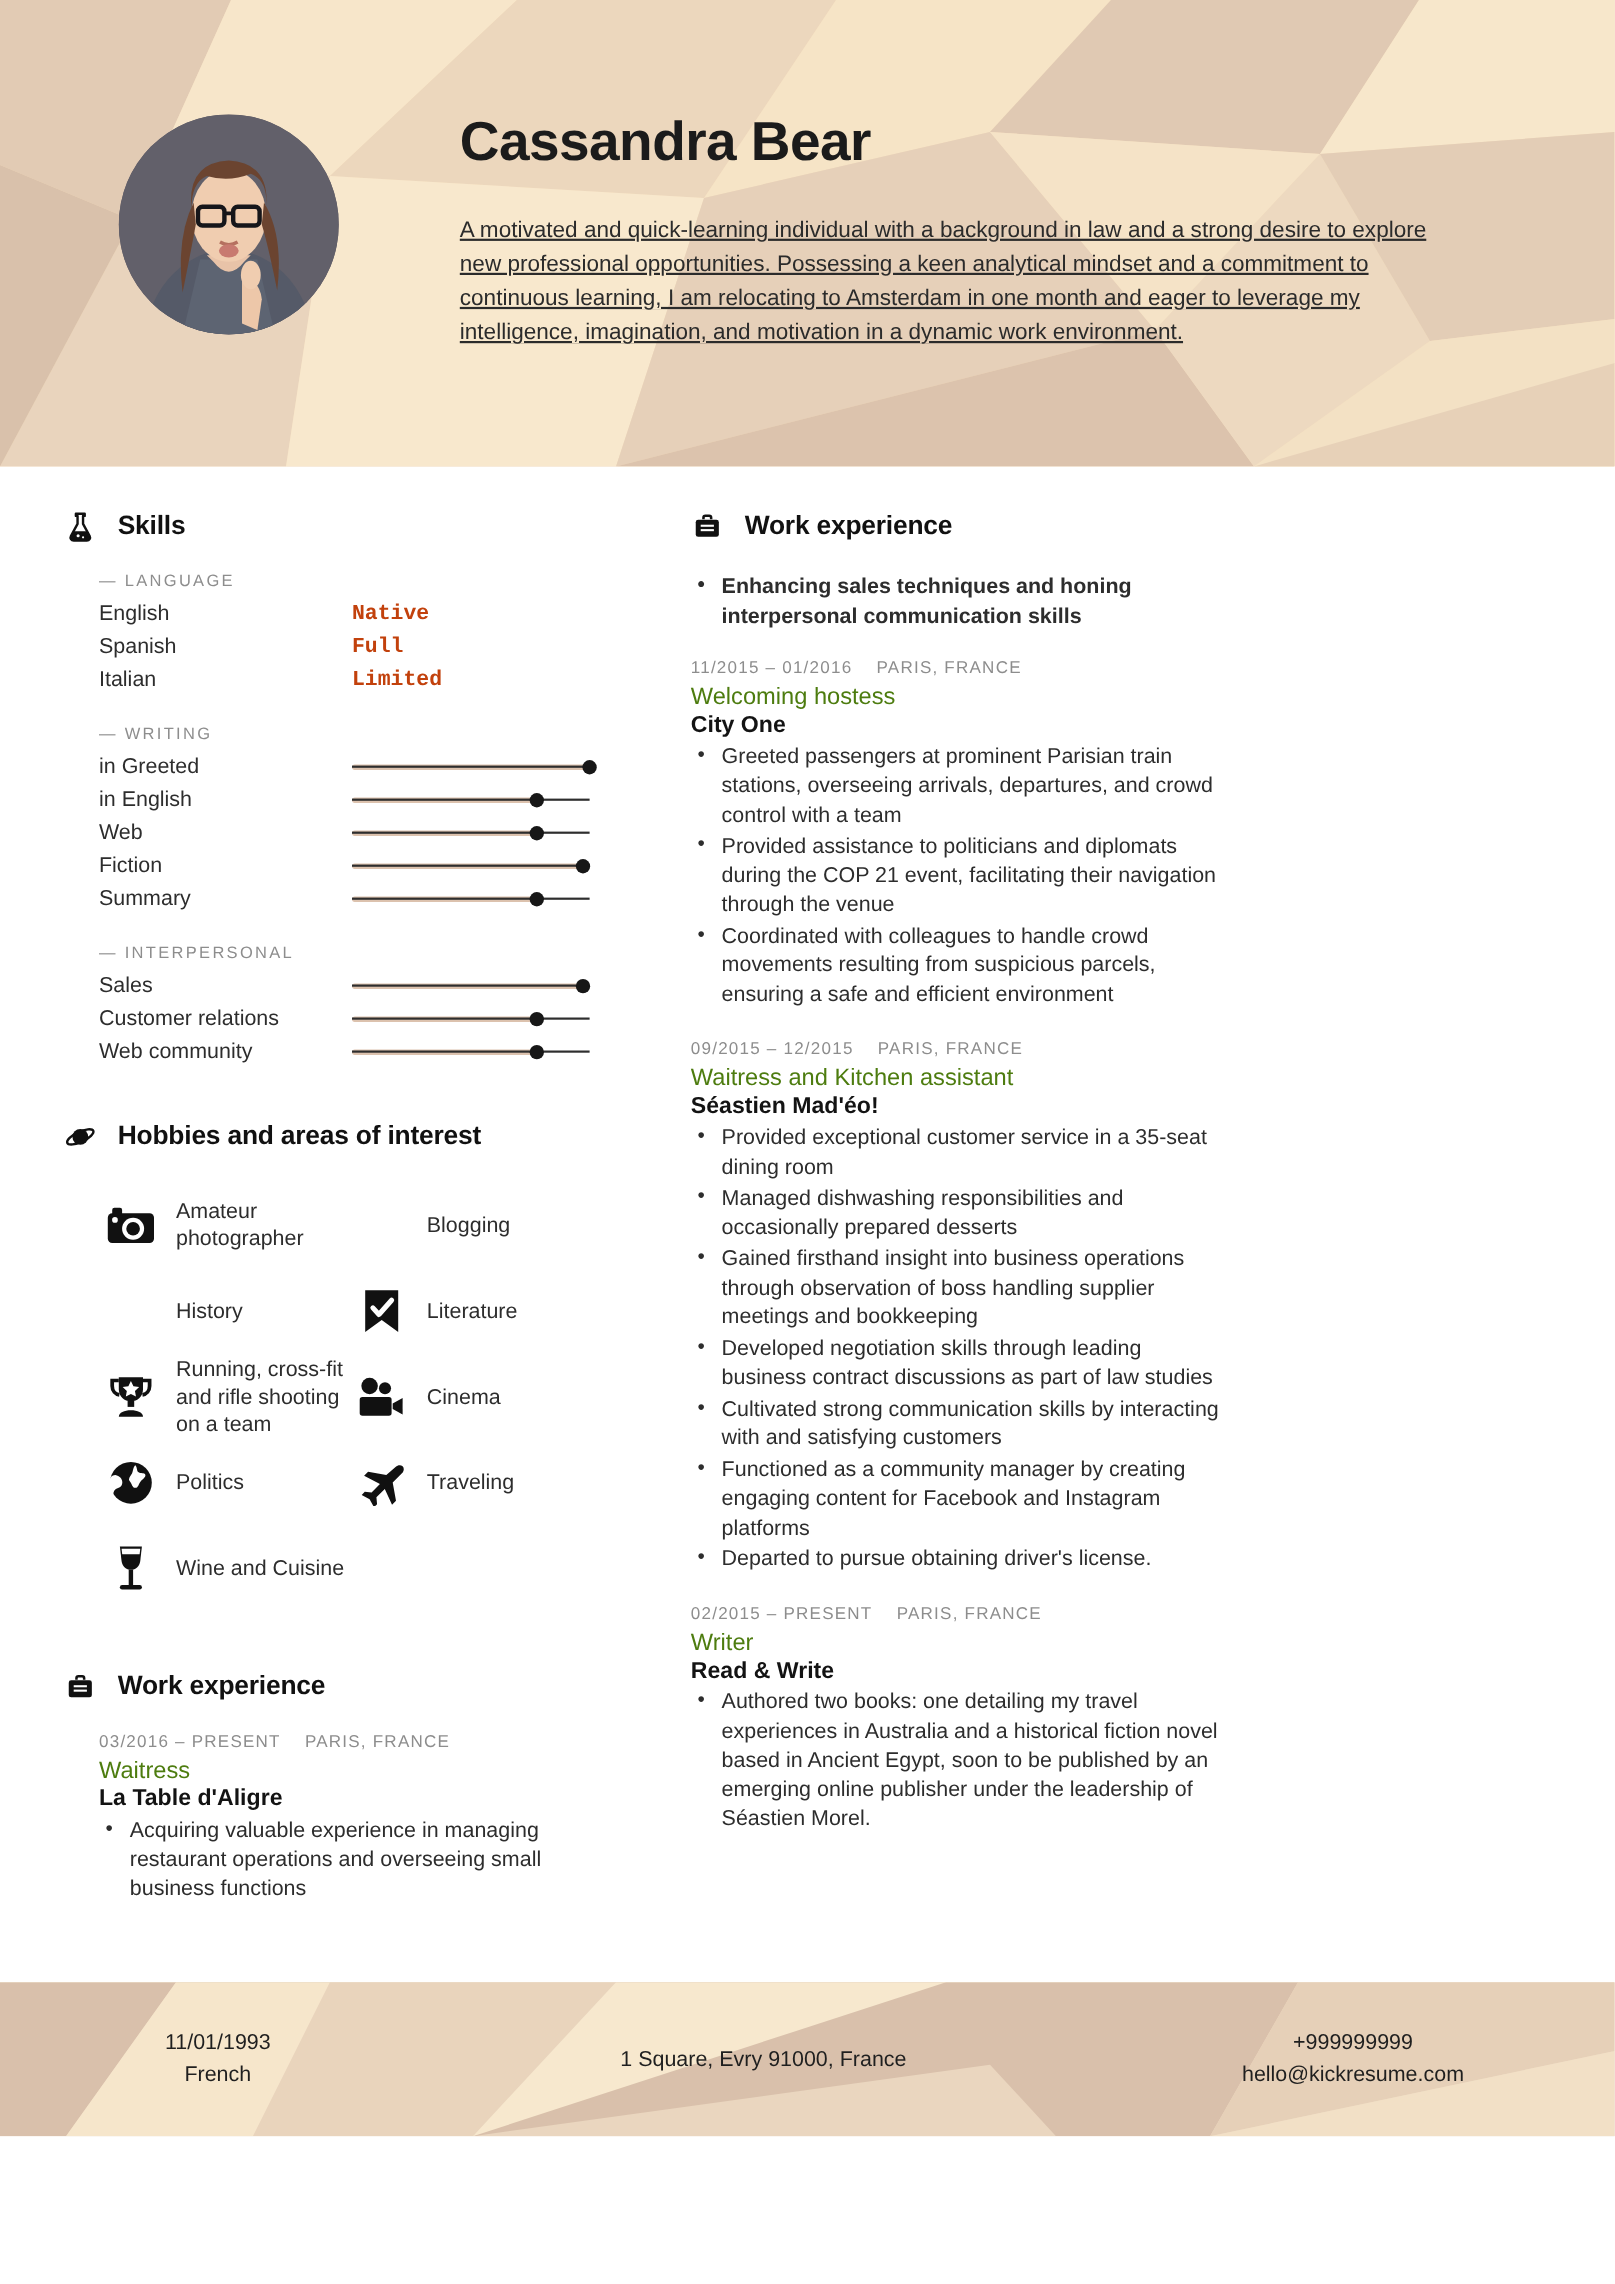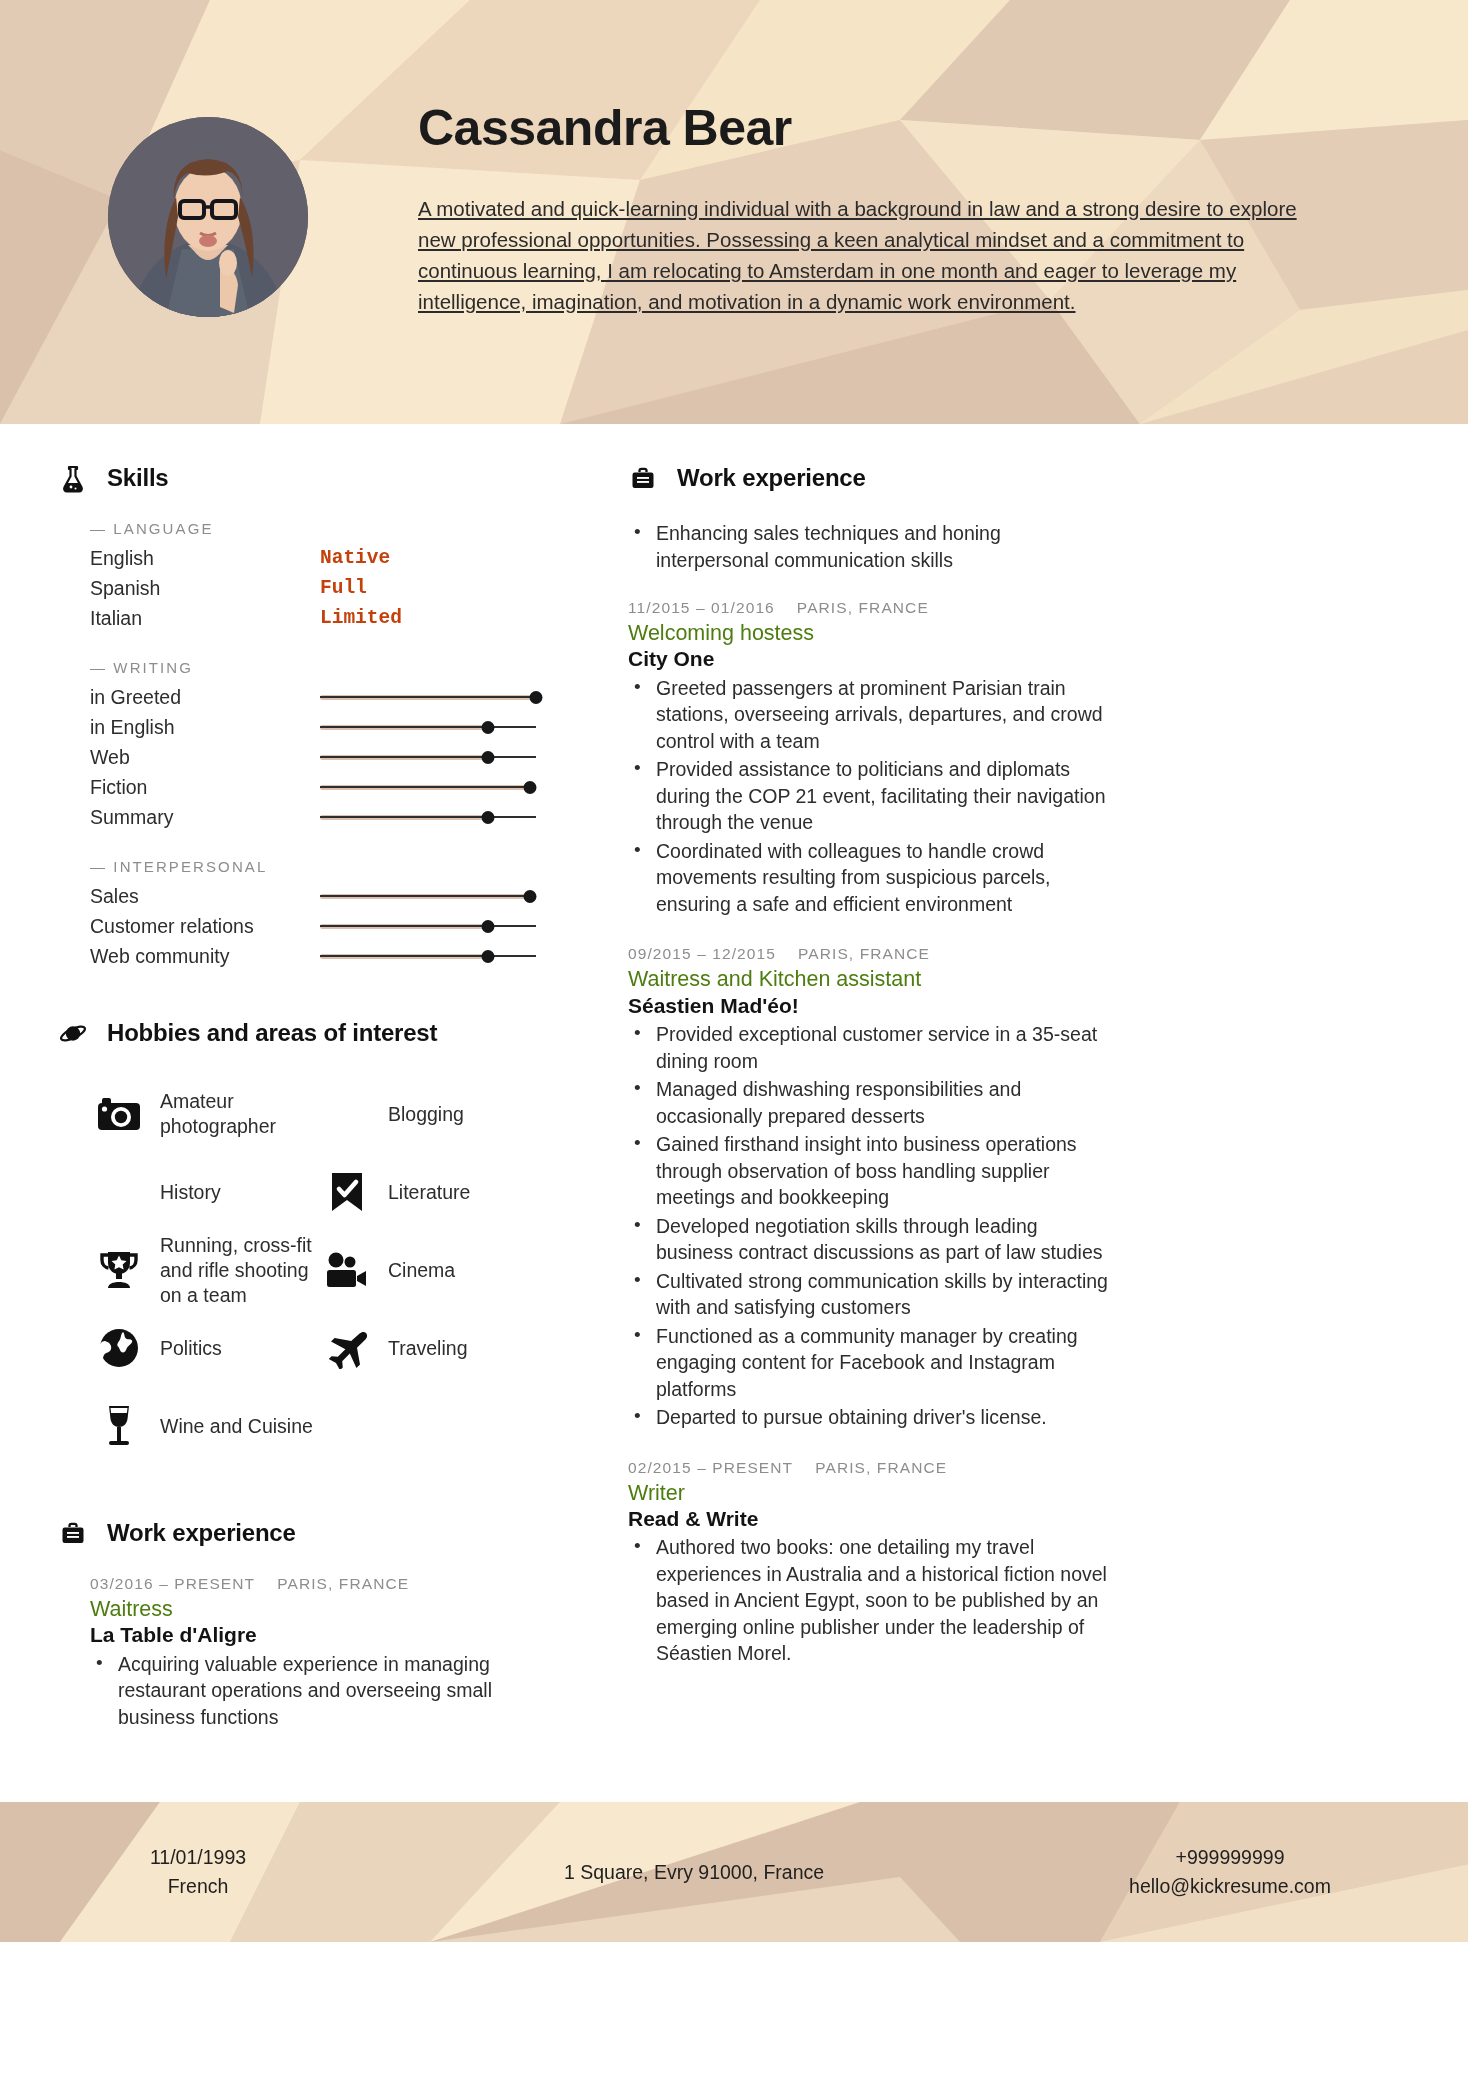--- a/index.html
+++ b/index.html
@@ -25,21 +25,21 @@
     height: 424px;
     background: #f5dfc0;
     overflow: hidden;
   }
   .header-poly { position: absolute; inset: 0; width: 100%; height: 100%; }
 
   .header-inner {
     position: relative;
     z-index: 2;
     display: flex;
-    align-items: flex-end;
+    align-items: center;
     padding: 92px 48px 0 108px;
   }
 
   .avatar {
     width: 200px;
     height: 200px;
     min-width: 200px;
     border-radius: 50%;
     overflow: hidden;
     background: #5b5560;
@@ -209,21 +209,21 @@
     margin-bottom: 2px;
   }
   .bullets li:before {
     content: "•";
     position: absolute;
     left: 6px;
     top: -1px;
     font-size: 19px;
     color: #2d2d2d;
   }
-  .intro-bullets { margin-bottom: 26px; }
+  .intro-bullets { margin-bottom: 26px; font-weight: bold; }
 
   .left-jobs { margin-left: 32px; }
 
   
   .footer {
     position: relative;
     width: 1468px;
     height: 140px;
     margin-top: 40px;
     background: #e9d7c2;

